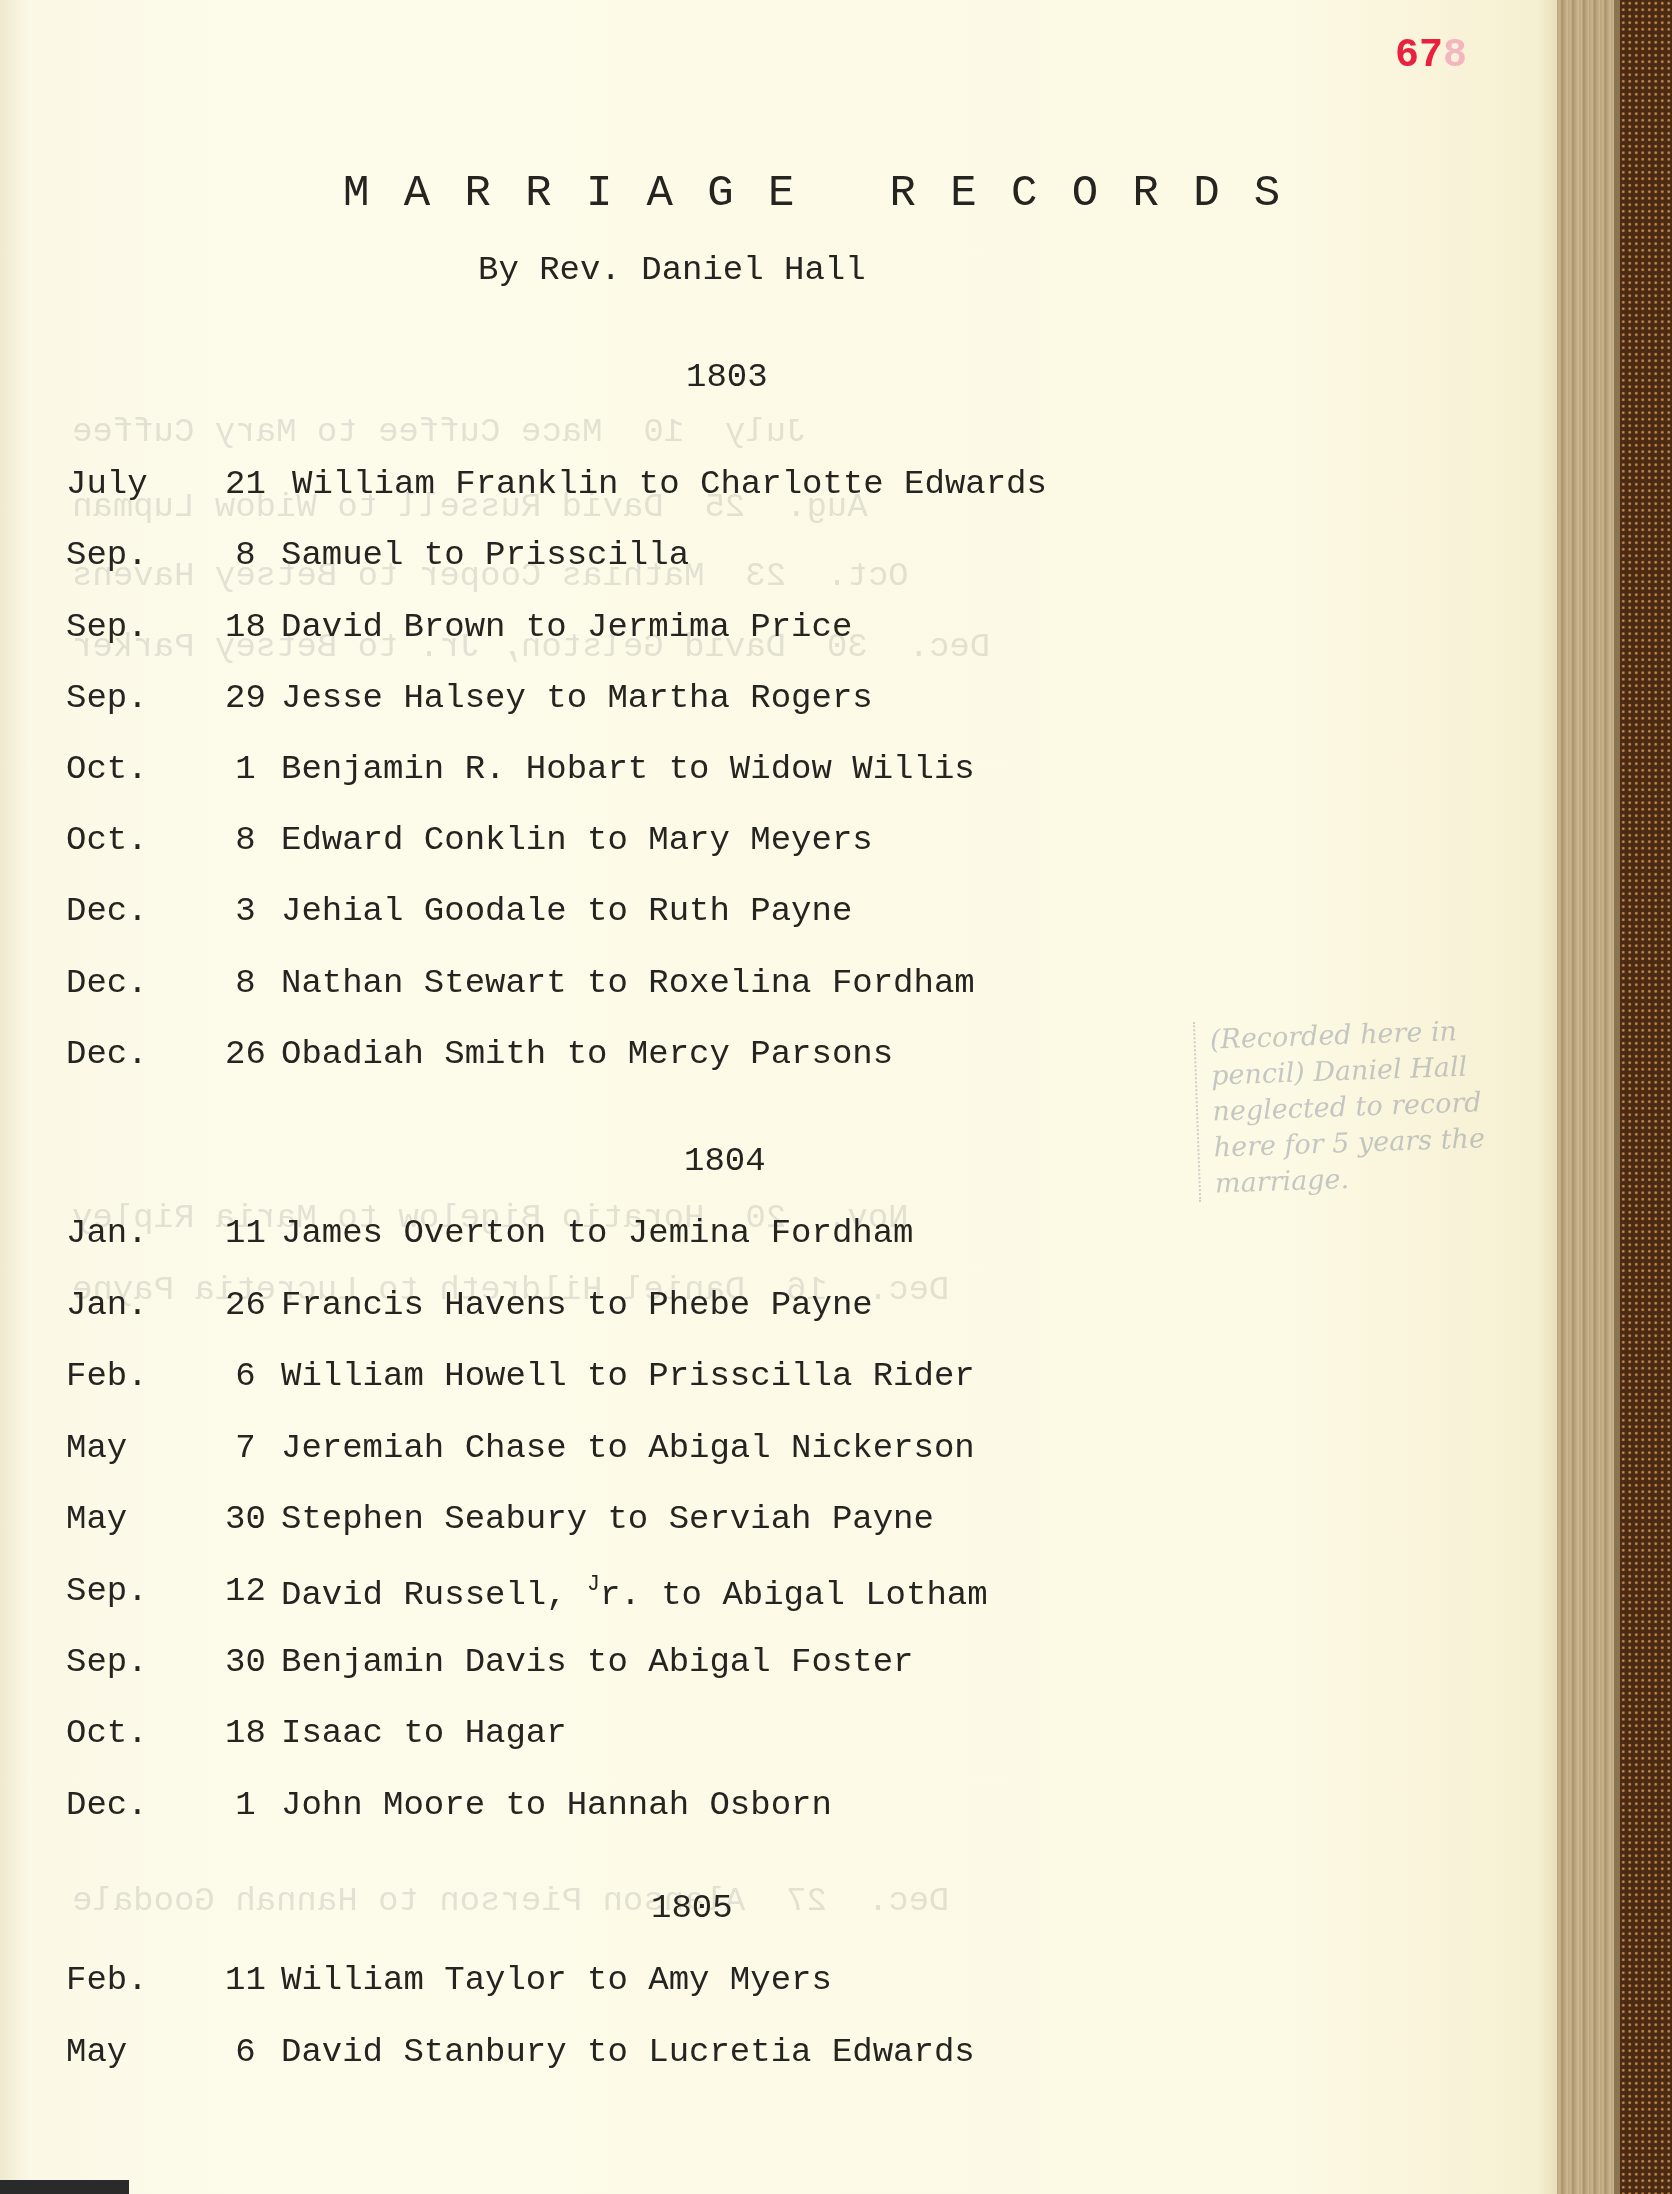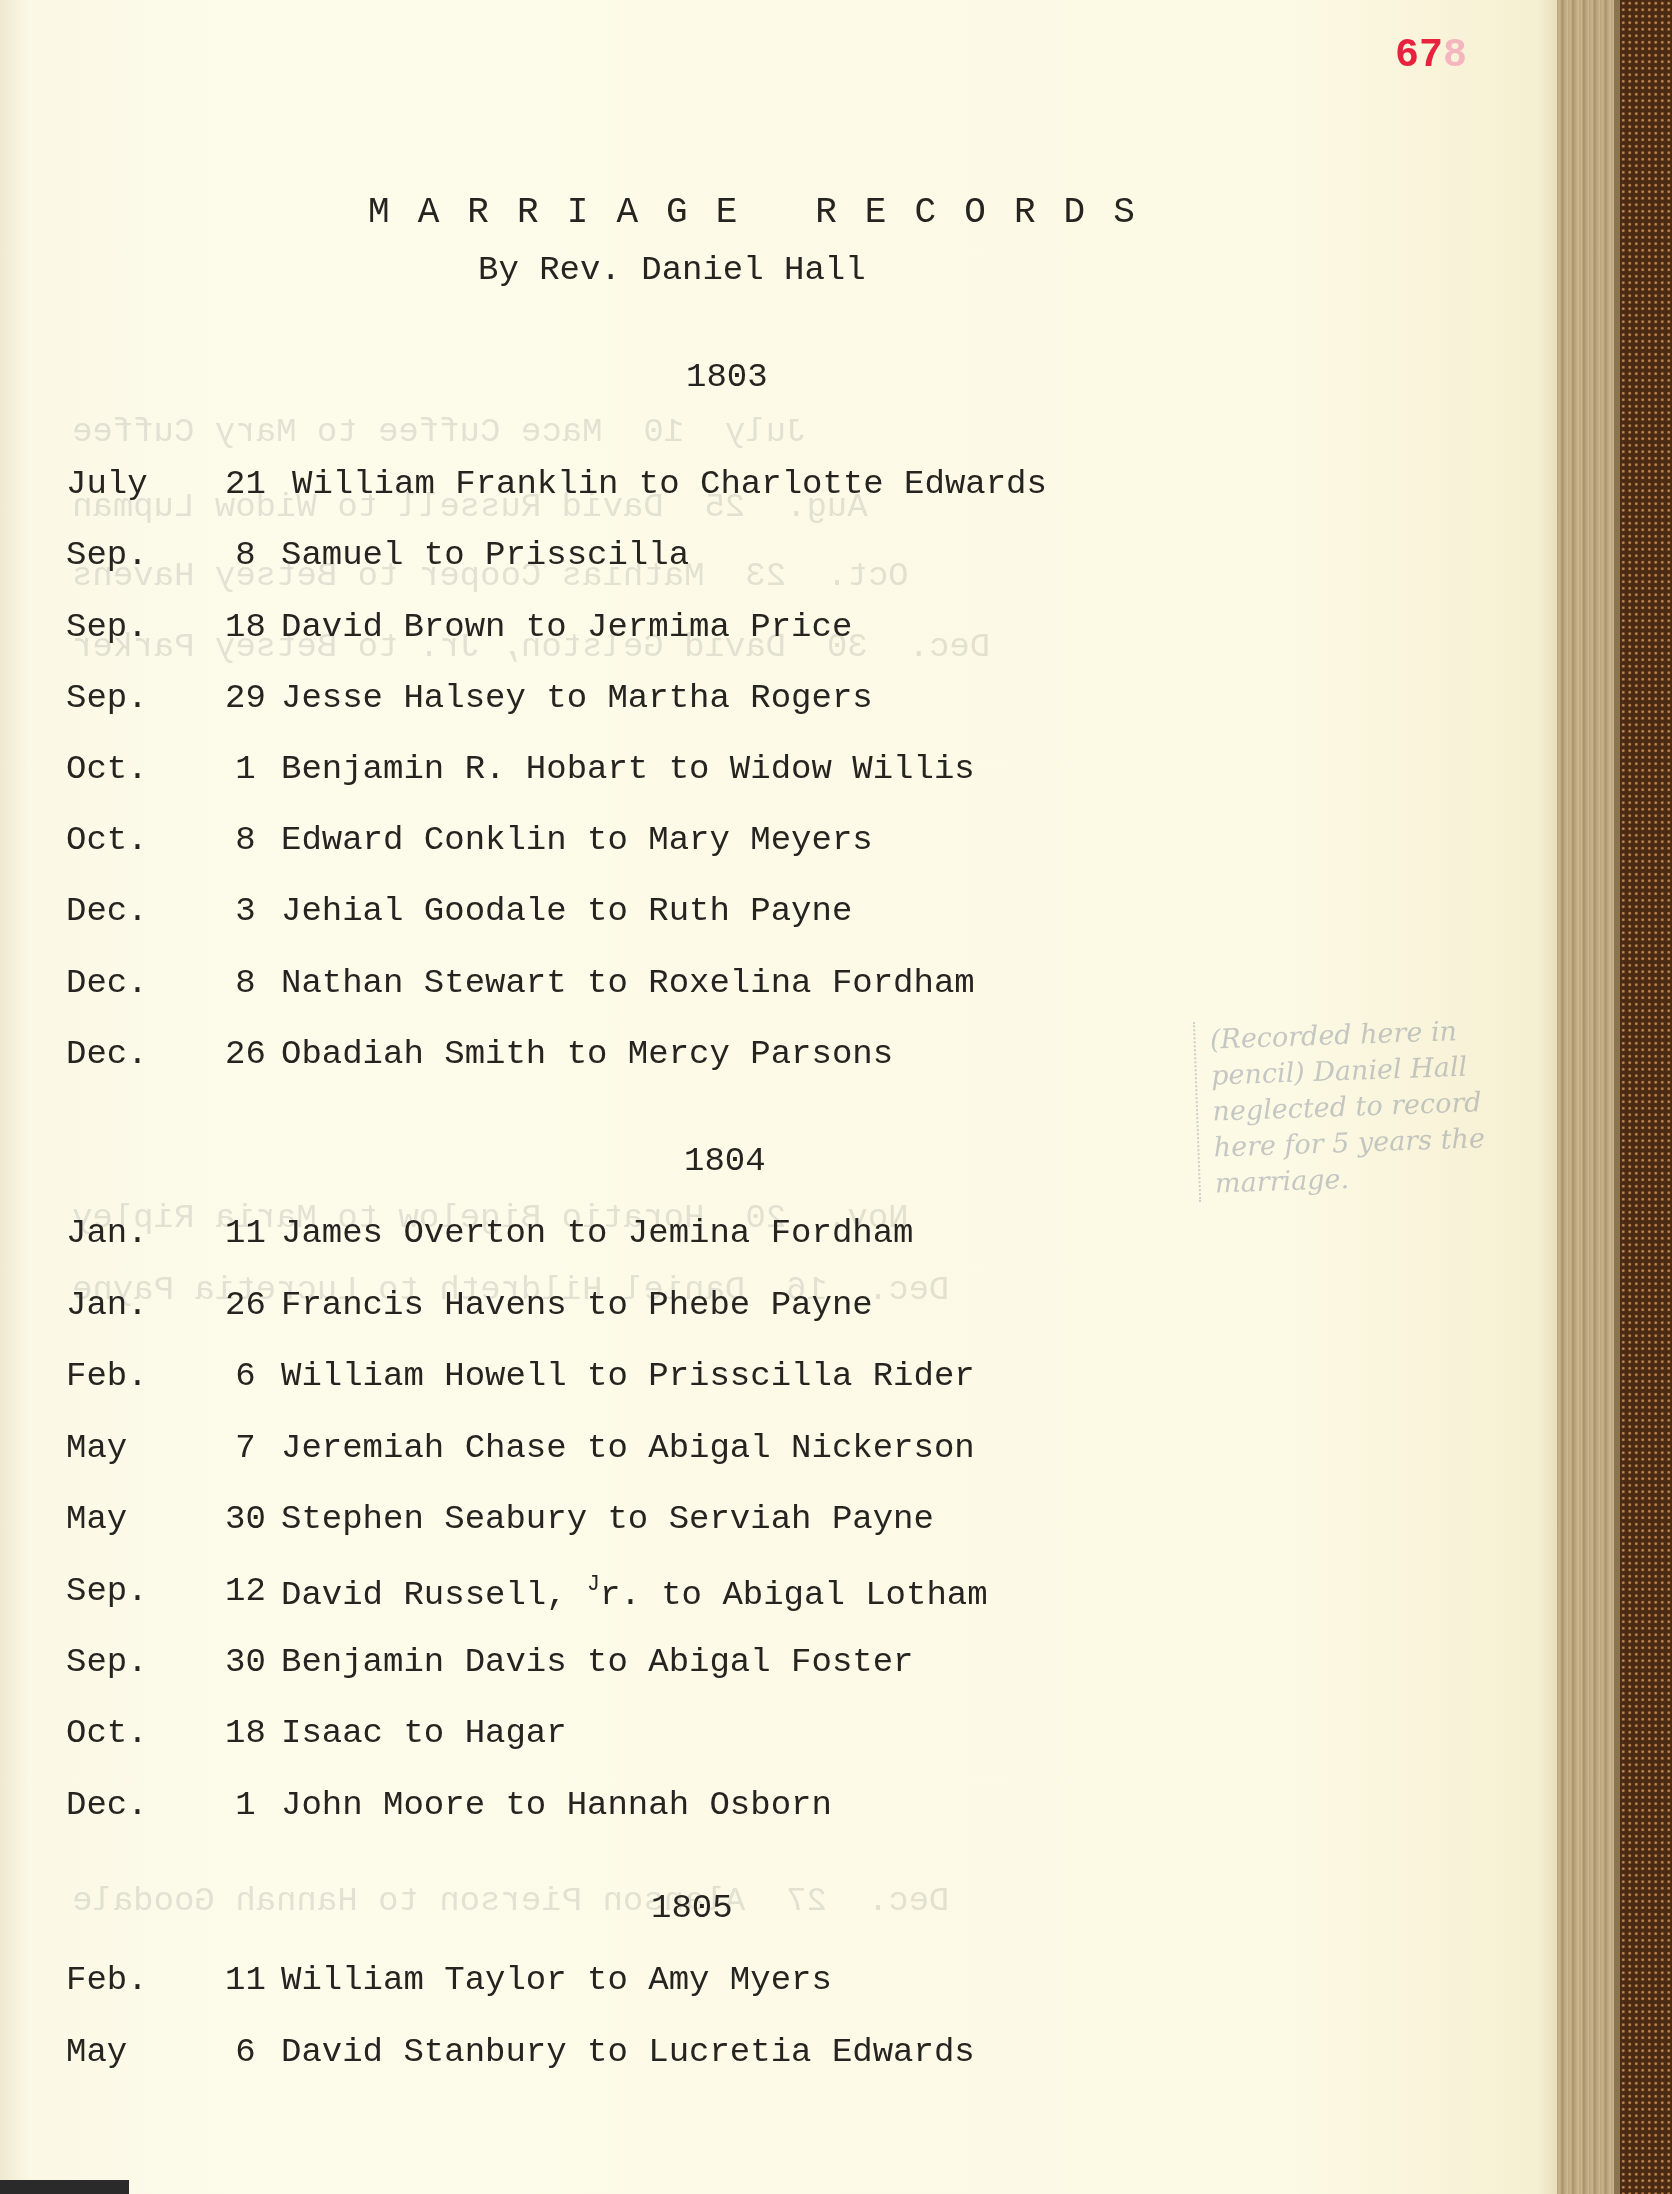--- a/index.html
+++ b/index.html
@@ -9,21 +9,21 @@
   .edge { position:absolute; left:1557px; top:0; width:63px; height:2194px;
     background: repeating-linear-gradient(90deg, #b9a47c 0px, #c9b58e 2.9px, #a99268 5px, #bfa983 8px, #cdb994 10.8px); }
   .edge::after { content:""; position:absolute; right:0; top:0; width:5.7px; height:100%; background:#8a7550; }
   .cloth { position:absolute; left:1620px; top:0; width:52px; height:2194px; background-color:#4a2a12;
     background-image: radial-gradient(circle, #c2884e 1.1px, transparent 1.6px);
     background-size: 6.5px 6.5px; }
   .page-number { position:absolute; left:1395px; top:33px; font-family:"Liberation Mono", monospace;
     font-size:40px; font-weight:bold; color:#e8213f; }
   .page-number .ghost { color:#f4b5bf; }
   .mono { font-family:"Liberation Mono", "DejaVu Sans Mono", monospace; color:#262420; }
-  .title { position:absolute; left:343px; top:192px; font-size:36px; letter-spacing:0.78em; white-space:pre;margin-left:25px; }
+  .title { position:absolute; left:343px; top:168px; font-size:44px; letter-spacing:0.78em; white-space:pre; }
   .subtitle { position:absolute; left:478px; top:251px; font-size:34px; white-space:pre; }
   .year { position:absolute; font-size:34px; white-space:pre; }
   .row { position:absolute; left:66px; font-size:34px; white-space:pre; height:43px; }
   .row .m { position:absolute; left:0; width:108px; }
   .row .d { position:absolute; left:122px; width:115px; text-align:center; }
   .row .c { position:absolute; left:215px; }
   .bleed { position:absolute; font-family:"Liberation Mono", monospace; font-size:34px; white-space:pre;
     color:rgba(110,110,110,0.18); transform:scaleX(-1); transform-origin:center; }
   .note { position:absolute; left:1196px; top:1016px; width:338px; font-family:"DejaVu Serif", serif;
     font-style:italic; font-size:27px; line-height:36px; color:rgba(120,130,150,0.42); border-left:2.9px dotted rgba(120,130,150,0.35); padding-left:14.4px; transform:rotate(-2deg); }

